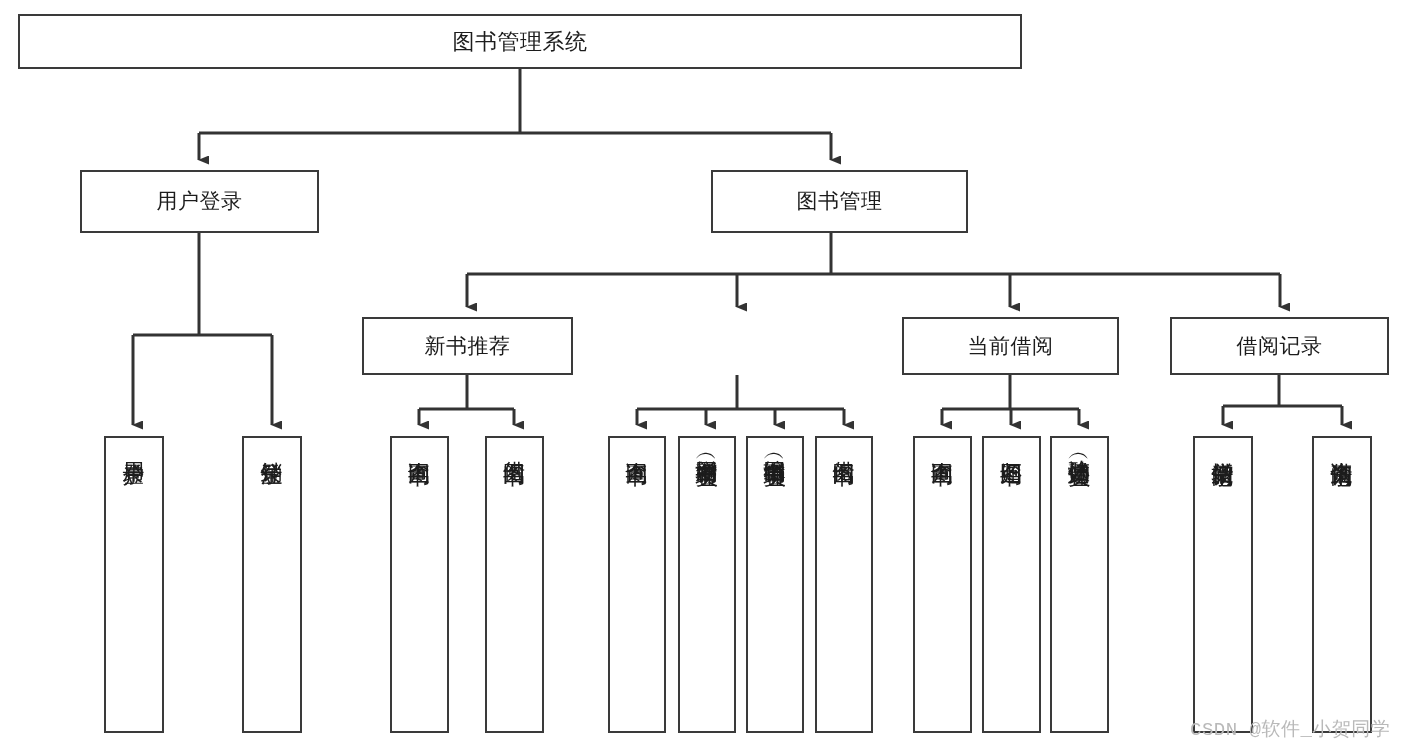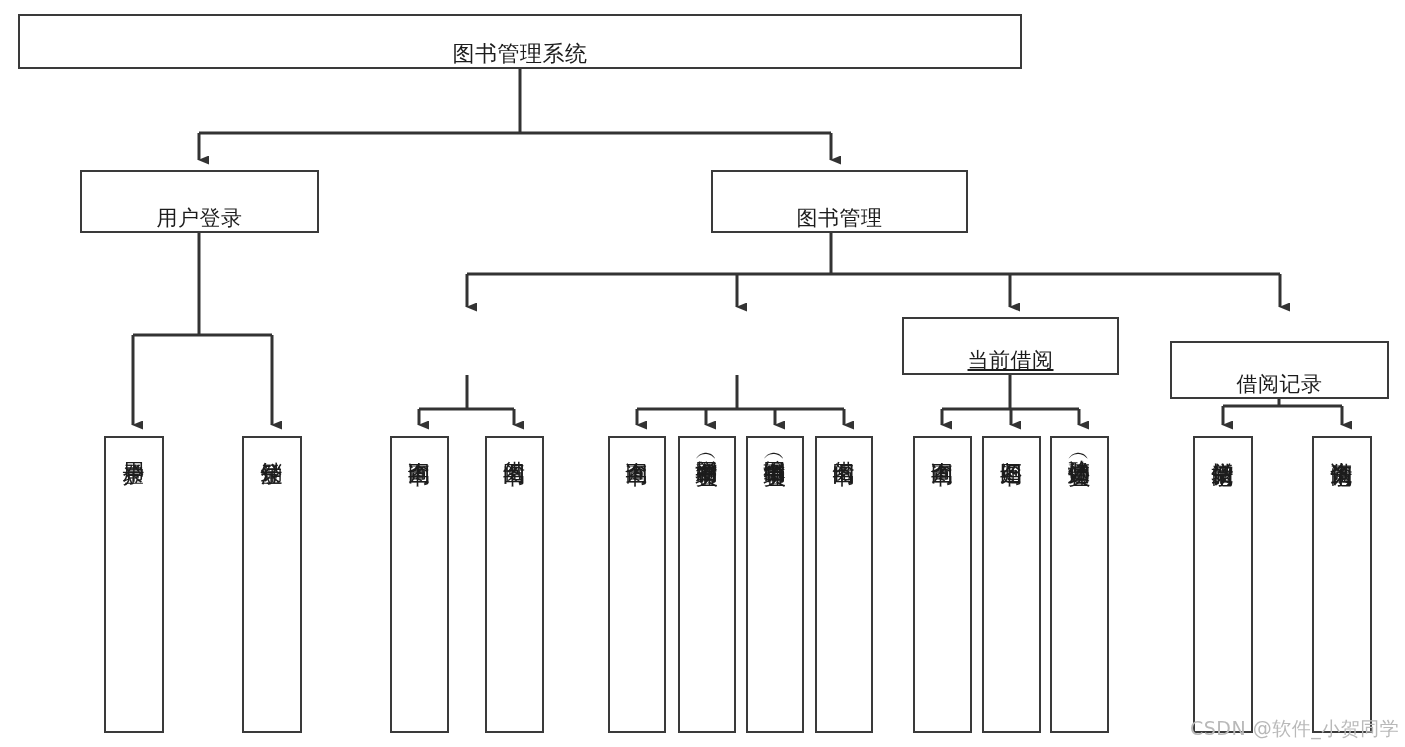--- a/index.html
+++ b/index.html
@@ -25,21 +25,21 @@
     width: 1405px;
     height: 747px;
     pointer-events: none;
   }
   .node {
     position: absolute;
     box-sizing: border-box;
     background: #ffffff;
     border: 2px solid #3a3a3a;
     display: flex;
-    align-items: flex-end;
+    align-items: center;
     justify-content: center;
     color: #1c1c1c;
     z-index: 2;
   }
   .node-label {
     display: block;
     text-align: center;
     line-height: 1.18;
     letter-spacing: 0.5px;
   }
@@ -143,27 +143,30 @@
   </div>
 
   <div class="node horiz" style="left:80px; top:170px; width:239px; height:63px;">
     <span class="node-label">用户登录</span>
   </div>
 
   <div class="node horiz" style="left:711px; top:170px; width:257px; height:63px;">
     <span class="node-label">图书管理</span>
   </div>
 
-
-
-  <div class="node horiz" style="left:902px; top:317px; width:217px; height:58px;text-decoration:underline;">
+  <div class="node horiz" style="left:362px; top:317px; width:211px; height:58px;">
+    <span class="node-label">新书推荐</span>
+  </div>
+
+
+  <div class="node horiz" style="left:902px; top:317px; width:217px; height:58px;">
     <span class="node-label">当前借阅</span>
   </div>
 
-  <div class="node horiz" style="left:1170px; top:317px; width:219px; height:58px;margin-top:24px;">
+  <div class="node horiz" style="left:1170px; top:317px; width:219px; height:58px;">
     <span class="node-label">借阅记录</span>
   </div>
 
   <div class="node vert" style="left:104px; top:436px; width:60px; height:297px;">
     <span class="node-label">用户登录</span>
   </div>
 
   <div class="node vert" style="left:242px; top:436px; width:60px; height:297px;">
     <span class="node-label">注销登录</span>
   </div>
@@ -205,15 +208,15 @@
   </div>
 
   <div class="node vert" style="left:1193px; top:436px; width:60px; height:297px;">
     <span class="node-label">新增借阅记录</span>
   </div>
 
   <div class="node vert" style="left:1312px; top:436px; width:60px; height:297px;">
     <span class="node-label">查询借阅记录</span>
   </div>
 
-  <div class="watermark" style="left:1190px; top:716px;">CSDN @软件_小贺同学</div>
+  <div class="watermark" style="left:1190px; top:716px;font-family:Liberation Mono, monospace;">CSDN @软件_小贺同学</div>
 
 </div>
 
 </body></html>

